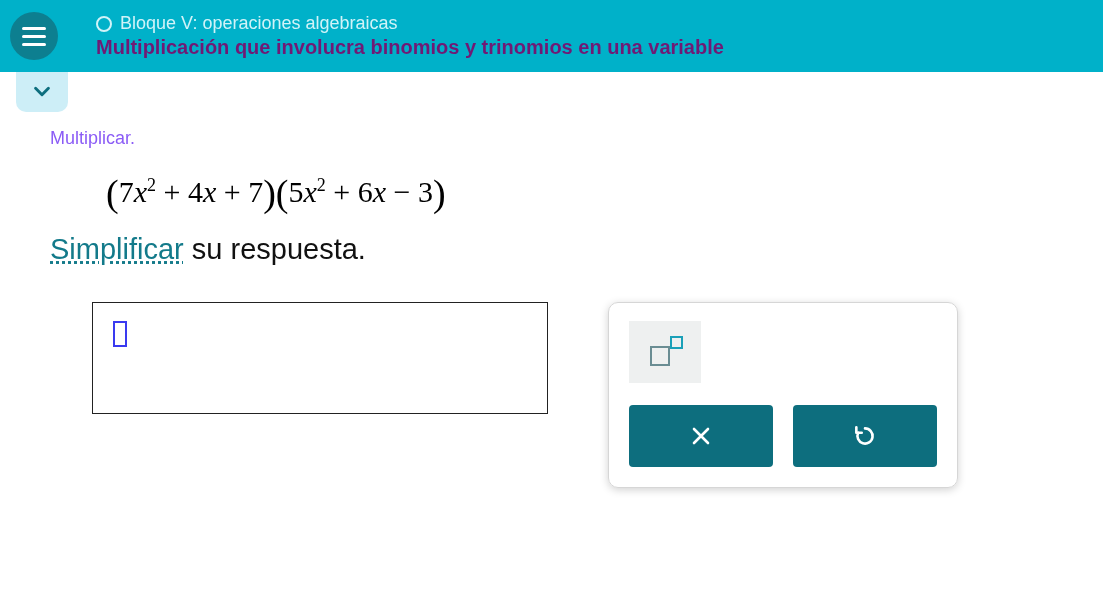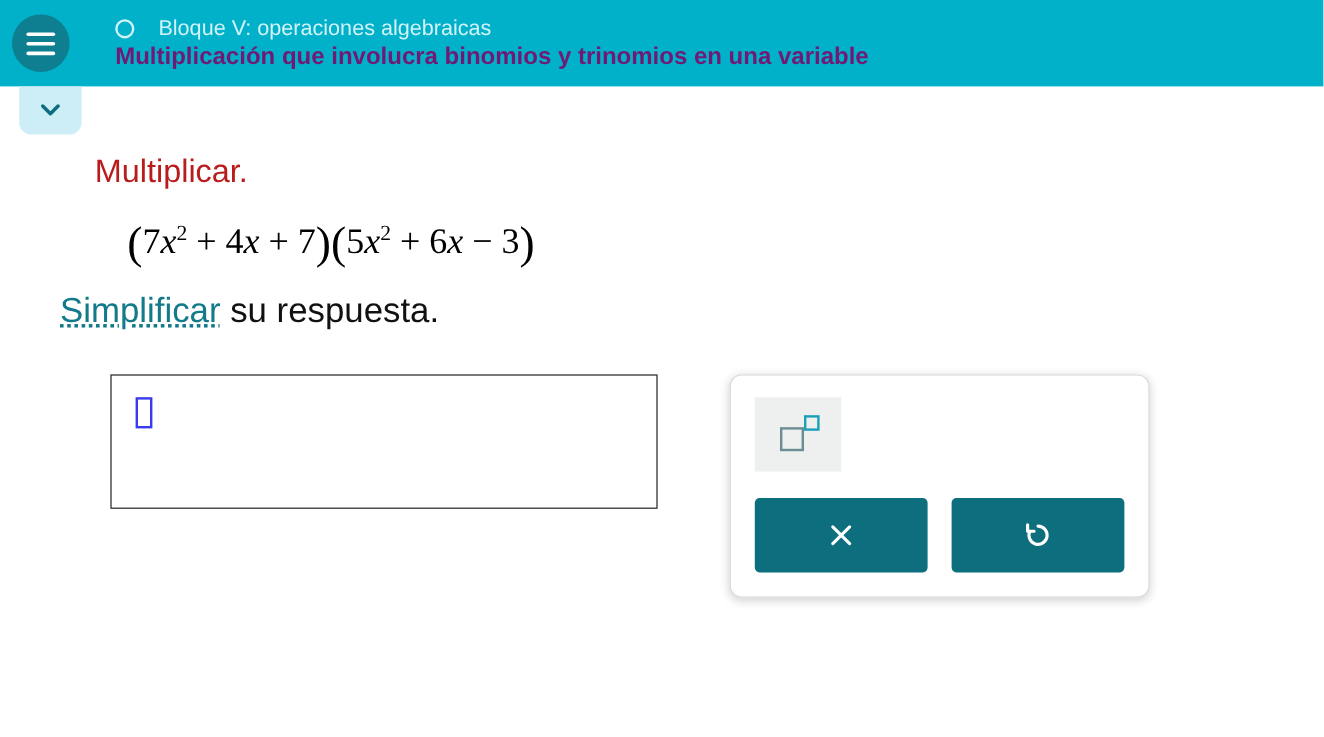--- a/index.html
+++ b/index.html
@@ -16,39 +16,39 @@
     border-radius: 50%;
     background: #0d7f90;
     display: flex; flex-direction: column;
     align-items: center; justify-content: center;
     gap: 5px;
     cursor: pointer;
     flex-shrink: 0;
   }
   .hamburger span { display: block; width: 24px; height: 3px; background: #fff; border-radius: 2px; }
   .header-text { margin-left: 38px; color: #fff; }
-  .module-line { display: flex; align-items: center; gap: 20px; font-size: 18px; color: #d1f3f8; }
+  .module-line { display: flex; align-items: center; gap: 8px; font-size: 18px; color: #d1f3f8; }
   .module-line .circle {
     width: 16px; height: 16px; border: 2px solid #d1f3f8; border-radius: 50%;
   }
   .title-line { font-size: 20px; font-weight: bold; color: #701a75; margin-top: 2px; }
   .expand-tab {
     position: absolute;
     top: 72px;
     left: 16px;
     width: 52px; height: 40px;
     background: #cdeef7;
     border-radius: 0 0 10px 10px;
     display: flex; align-items: center; justify-content: center;
     cursor: pointer;
   }
   .content {
     padding: 56px 50px 0 50px;
   }
-  .instr { font-size: 27px; color: #b91c1c; margin-left: 29px; }
+  .instr { font-size: 18px; color: #8b5cf6; }
   .math {
     font-family: Liberation Serif, serif;
     font-size: 30px;
     margin: 22px 0 18px 56px;
     font-style: italic;
   }
   .math .up { font-style: normal; }
   .math sup { font-size: 18px; vertical-align: super; font-style: normal; }
   .math .num { font-style: normal; }
   .math .paren { font-size: 38px; vertical-align: -4px; font-style: normal; }

